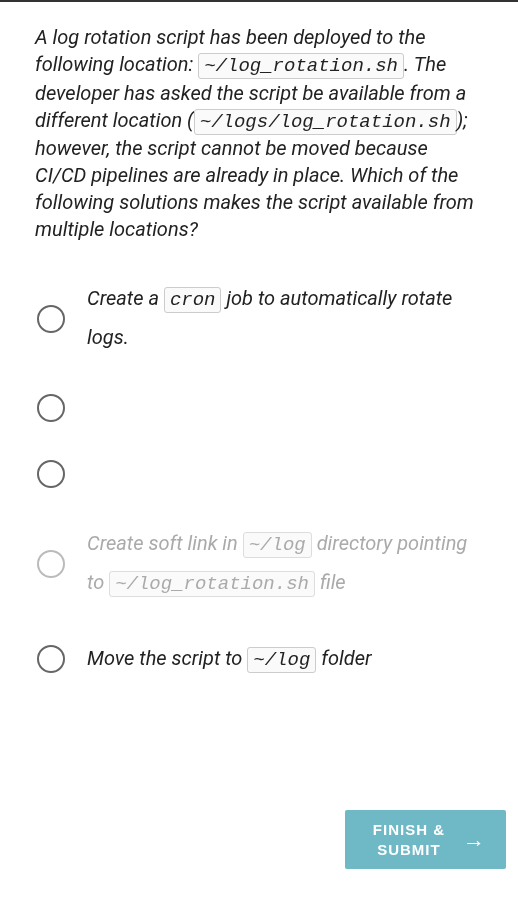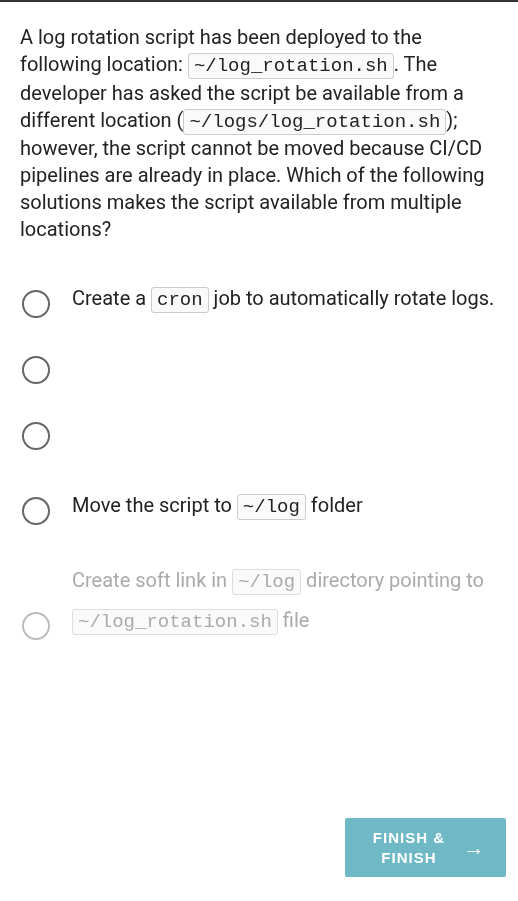--- a/index.html
+++ b/index.html
@@ -9,22 +9,23 @@
     }
     body {
       font-family: -apple-system, BlinkMacSystemFont, "Segoe UI", Roboto, Helvetica, Arial, sans-serif;
       background: #fff;
       width: 518px;
       height: 901px;
       overflow: hidden;
       position: relative;
     }
     .container {
-      padding: 22px 20px;
+      padding: 22px 35px;
       border-top: 2px solid #333;
+      font-style: italic;
     }
     .question-text {
       font-size: 20px;
       line-height: 1.35;
       color: #222;
       margin-bottom: 36px;
     }
     code.inline {
       font-family: "Courier New", Courier, monospace;
       font-size: 19px;
@@ -35,21 +36,21 @@
       white-space: nowrap;
     }
     .options {
       display: flex;
       flex-direction: column;
       gap: 36px;
       padding-left: 2px;
     }
     .option {
       display: flex;
-      align-items: flex-end;
+      align-items: center;
       gap: 22px;
     }
     .radio {
       flex-shrink: 0;
       width: 28px;
       height: 28px;
       border: 2px solid #666;
       border-radius: 50%;
       margin-top: 2px;
       cursor: pointer;
@@ -64,21 +65,21 @@
     }
     .option.faded .option-text {
       color: #aaa;
     }
     .option.faded code.inline {
       color: #aaa;
       border-color: #ddd;
     }
     .submit-btn {
       position: absolute;
-      bottom: 24px;
+      bottom: 32px;
       right: 12px;
       background: #6fb8c5;
       color: #fff;
       border: none;
       padding: 10px 20px 10px 28px;
       font-size: 15px;
       letter-spacing: 1px;
       font-weight: 600;
       display: flex;
       align-items: center;
@@ -115,37 +116,37 @@
     </div>
 
     <div class="option">
       <div class="radio"></div>
     </div>
 
     <div class="option">
       <div class="radio"></div>
     </div>
 
+    <div class="option faded">
+      <div class="radio"></div>
+      <div class="option-text">
+        <span>Create soft link in </span><code class="inline">~/log</code><span> directory pointing to </span><code class="inline">~/log_rotation.sh</code><span> file</span>
+      </div>
+    </div>
+
     <div class="option">
       <div class="radio"></div>
       <div class="option-text">
         <span>Move the script to </span><code class="inline">~/log</code><span> folder</span>
-      </div>
-    </div>
-
-    <div class="option faded">
-      <div class="radio"></div>
-      <div class="option-text">
-        <span>Create soft link in </span><code class="inline">~/log</code><span> directory pointing to </span><code class="inline">~/log_rotation.sh</code><span> file</span>
       </div>
     </div>
 
   </div>
 
 </div>
 
 <button class="submit-btn">
   <span class="label">
     <span>FINISH &amp;</span><br>
-    <span>FINISH</span>
+    <span>SUBMIT</span>
   </span>
   <span class="arrow">→</span>
 </button>
 
 </body></html>

